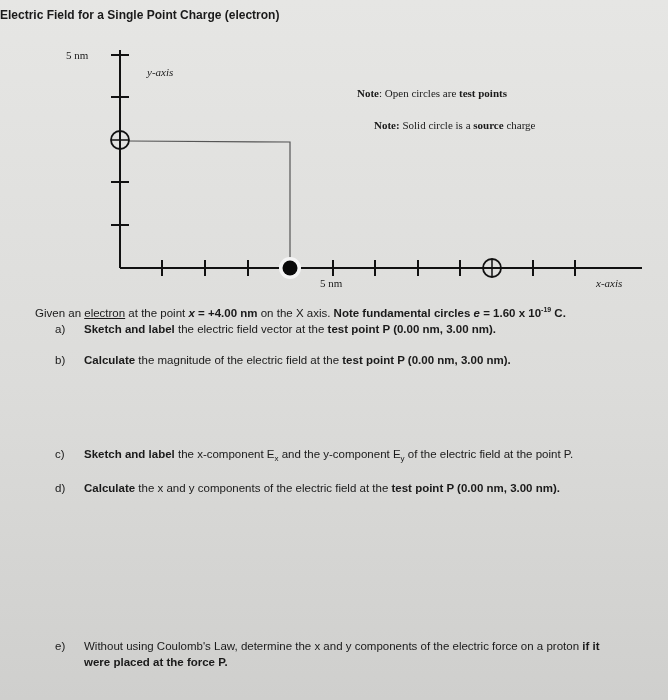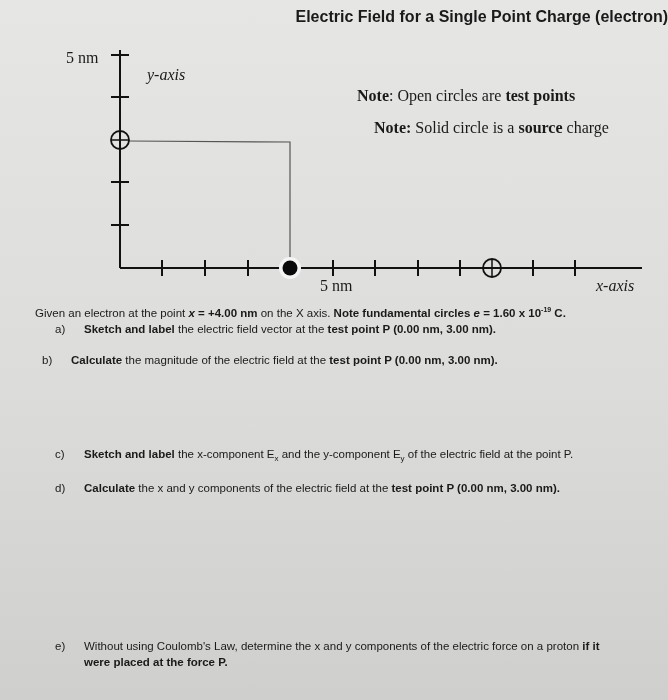--- a/index.html
+++ b/index.html
@@ -1,22 +1,22 @@
 <!DOCTYPE html>
 <html><head>
 <meta charset="utf-8">
 <style>
   html,body{margin:0;padding:0;}
   body{width:668px;height:700px;overflow:hidden;background:linear-gradient(180deg,#e6e6e4 0%,#dcdcda 55%,#cfcfcd 100%);position:relative;font-family:"Liberation Sans",sans-serif;color:#1a1a1a;}
-  .title{position:absolute;left:0;width:668px;top:8px;text-align:right;font-weight:bold;font-size:16px;}
+  .title{position:absolute;left:0;width:668px;top:8px;text-align:left;font-weight:bold;font-size:12px;}
   .serif{font-family:"Liberation Serif",serif;}
   svg.diag{position:absolute;left:0;top:0;}
   .q{position:absolute;font-size:11.5px;font-weight:normal;}
   .q b{font-weight:bold;}
-  .lbl{position:absolute;font-size:16px;}
+  .lbl{position:absolute;font-size:11px;}
   .txt{position:absolute;font-size:11.5px;}
 </style>
 </head>
 <body>
 
 <div class="title">Electric Field for a Single Point Charge (electron)</div>
 
 <svg class="diag" width="668" height="300">
   <g stroke="#111" stroke-width="2" fill="none">
     <line x1="120" y1="50" x2="120" y2="268"></line>
@@ -55,20 +55,20 @@
 
 <div class="lbl serif" style="left:66px;top:49px;">5 nm</div>
 <div class="lbl serif" style="left:131px;top:66px;font-style:italic;margin-left:16px;">y-axis</div>
 <div class="lbl serif" style="left:320px;top:277px;">5 nm</div>
 <div class="lbl serif" style="left:596px;top:277px;font-style:italic;">x-axis</div>
 
 <div class="lbl serif" style="left:357px;top:87px;"><b>Note</b><span>: Open circles are </span><b>test points</b></div>
 <div class="lbl serif" style="left:352px;top:119px;margin-left:22px;"><b>Note:</b><span> Solid circle is a </span><b>source</b><span> charge</span></div>
 
 <div class="txt" style="left:35px;top:306px;">
-  <span>Given an </span><span style="">electron</span><span> at the point </span><b><i>x</i><span> = +4.00 nm</span></b><span> on the X axis. </span><b>Note fundamental circles </b><b><i>e</i><span> = 1.60 x 10</span><sup style="font-size:7px;">-19</sup><span> C.</span></b>
+  <span>Given an </span><span style="text-decoration:underline;">electron</span><span> at the point </span><b><i>x</i><span> = +4.00 nm</span></b><span> on the X axis. </span><b>Note fundamental circles </b><b><i>e</i><span> = 1.60 x 10</span><sup style="font-size:7px;">-19</sup><span> C.</span></b>
 </div>
 
 <div class="q" style="left:55px;top:323px;"><span style="display:inline-block;width:29px;">a)</span><b>Sketch and label</b><span> the electric field vector at the </span><b>test point P (0.00 nm, 3.00 nm).</b></div>
-<div class="q" style="left:42px;top:354px;"><span style="display:inline-block;width:29px;">b)</span><b>Calculate</b><span> the magnitude of the electric field at the </span><b>test point P (0.00 nm, 3.00 nm).</b></div>
+<div class="q" style="left:55px;top:354px;"><span style="display:inline-block;width:29px;">b)</span><b>Calculate</b><span> the magnitude of the electric field at the </span><b>test point P (0.00 nm, 3.00 nm).</b></div>
 <div class="q" style="left:55px;top:448px;"><span style="display:inline-block;width:29px;">c)</span><b>Sketch and label</b><span> the x-component E</span><sub style="font-size:8px;">x</sub><span> and the y-component E</span><sub style="font-size:8px;">y</sub><span> of the electric field at the point P.</span></div>
 <div class="q" style="left:55px;top:482px;"><span style="display:inline-block;width:29px;">d)</span><b>Calculate</b><span> the x and y components of the electric field at the </span><b>test point P (0.00 nm, 3.00 nm).</b></div>
 <div class="q" style="left:55px;top:638px;width:590px;line-height:16px;"><span style="display:inline-block;width:29px;">e)</span><span>Without using Coulomb's Law, determine the x and y components of the electric force on a proton </span><b>if it</b><br><span style="display:inline-block;width:29px;"></span><b>were placed at the force P.</b></div>
 
 </body></html>

